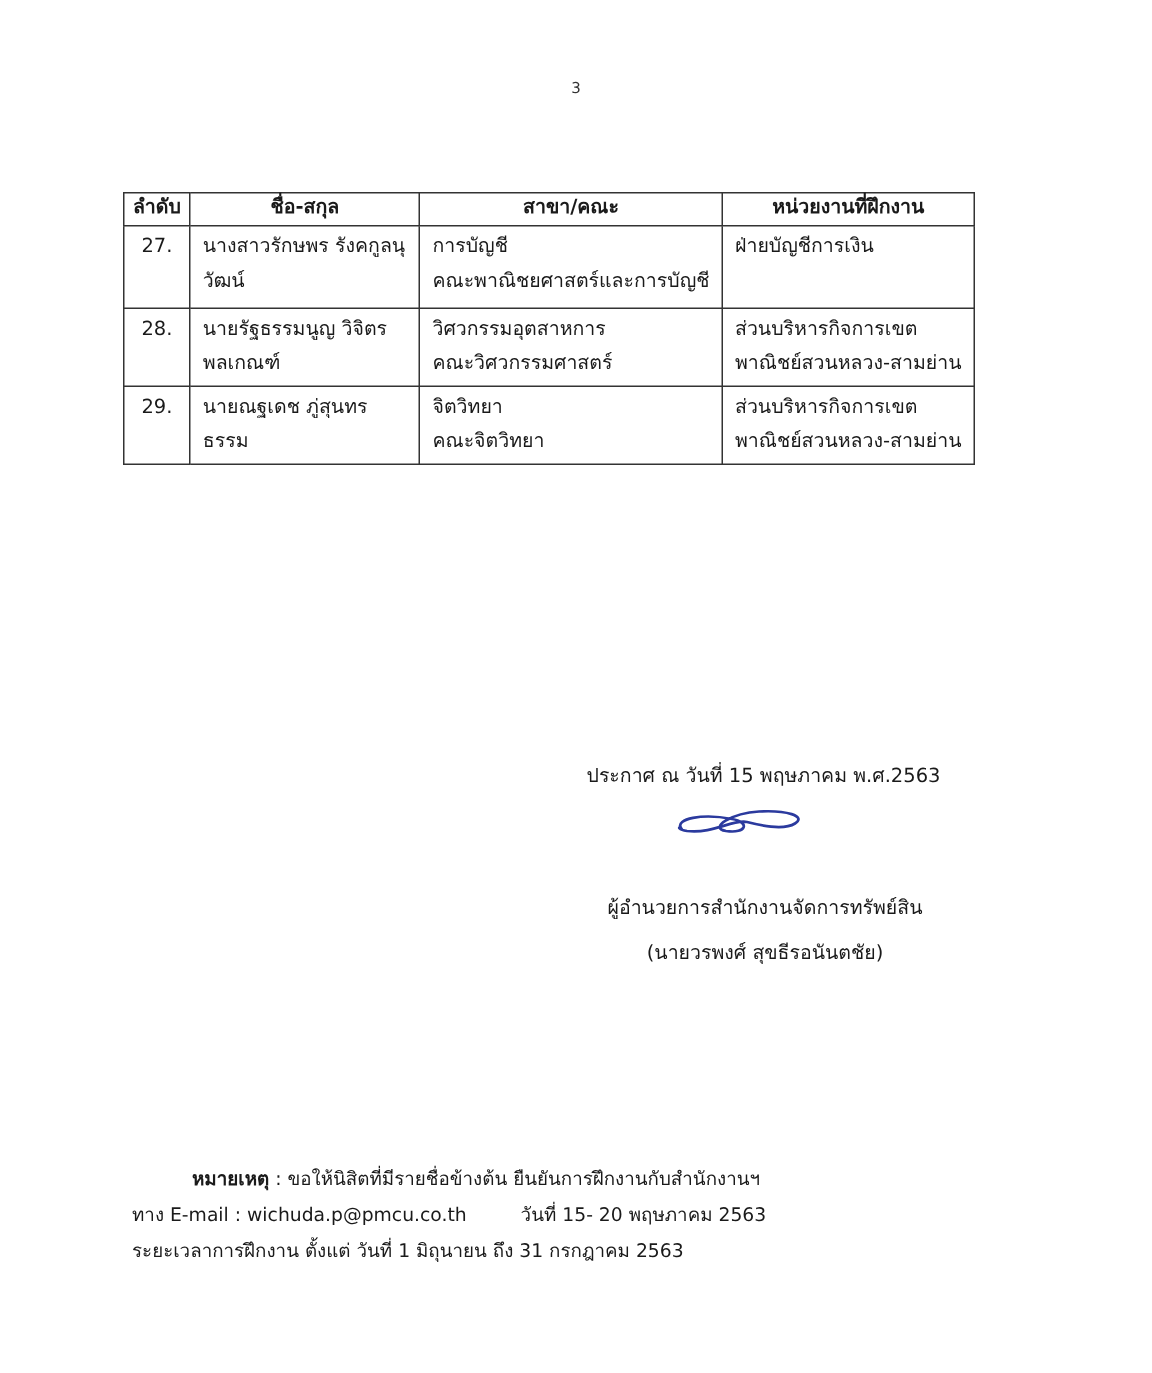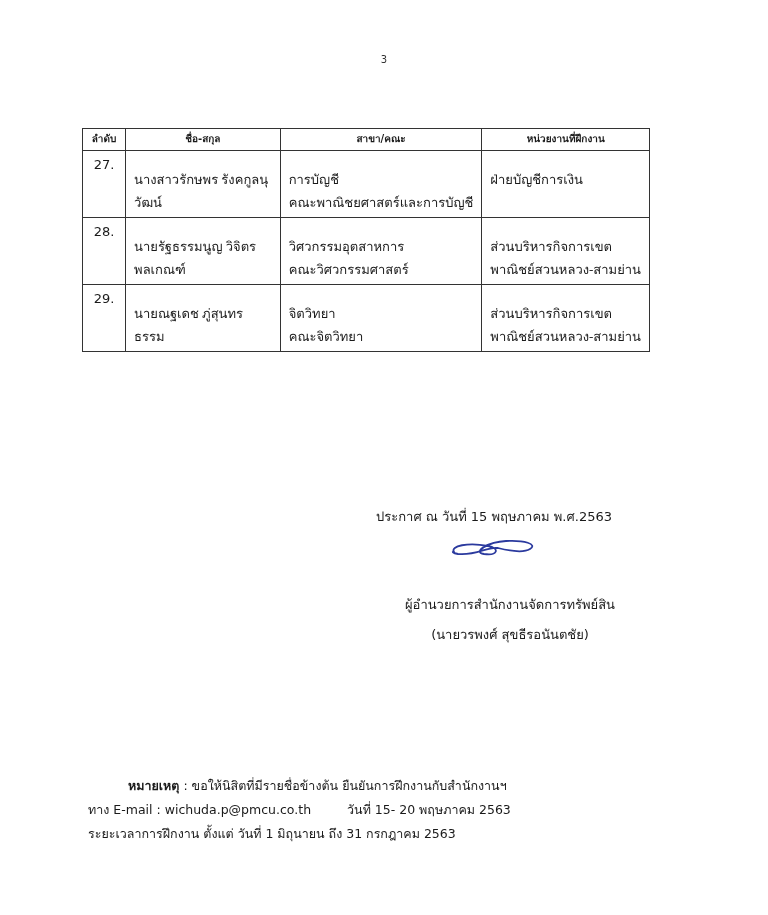--- a/index.html
+++ b/index.html
@@ -27,38 +27,38 @@
     table.intern-table th, table.intern-table td {
       border: 1px solid #333;
       vertical-align: top;
       line-height: 23px;
     }
     table.intern-table th {
       font-weight: bold;
       text-align: center;
       height: 22px;
       line-height: 20px;
-      font-size: 10px;
+      font-size: 13px;
     }
     col.c-no { width: 47px; }
     col.c-name { width: 171px; }
     col.c-major { width: 190px; }
     col.c-dept { width: 160px; }
     td.no { text-align: center; padding-top: 2px; }
-    td.name, td.major, td.dept { padding: 17px 8px 3px 8px; font-family: Liberation Serif, serif; }
+    td.name, td.major, td.dept { padding: 2px 8px 3px 8px; }
     tr.row-a td { height: 55px; }
     tr.row-b td { height: 50px; }
     tr.row-c td { height: 51px; }
     tr.row-d td { height: 56px; }
     tr.row-e td { height: 51px; }
     .line { display: block; white-space: nowrap; }
 
     .announce {
       position: absolute;
-      left: 376px; top: 506px;
+      left: 391px; top: 506px;
       font-size: 13px;
     }
     .signature {
       position: absolute;
       left: 448px; top: 534px;
       width: 92px; height: 26px;
     }
     .signer {
       position: absolute;
       left: 370px; width: 280px;

